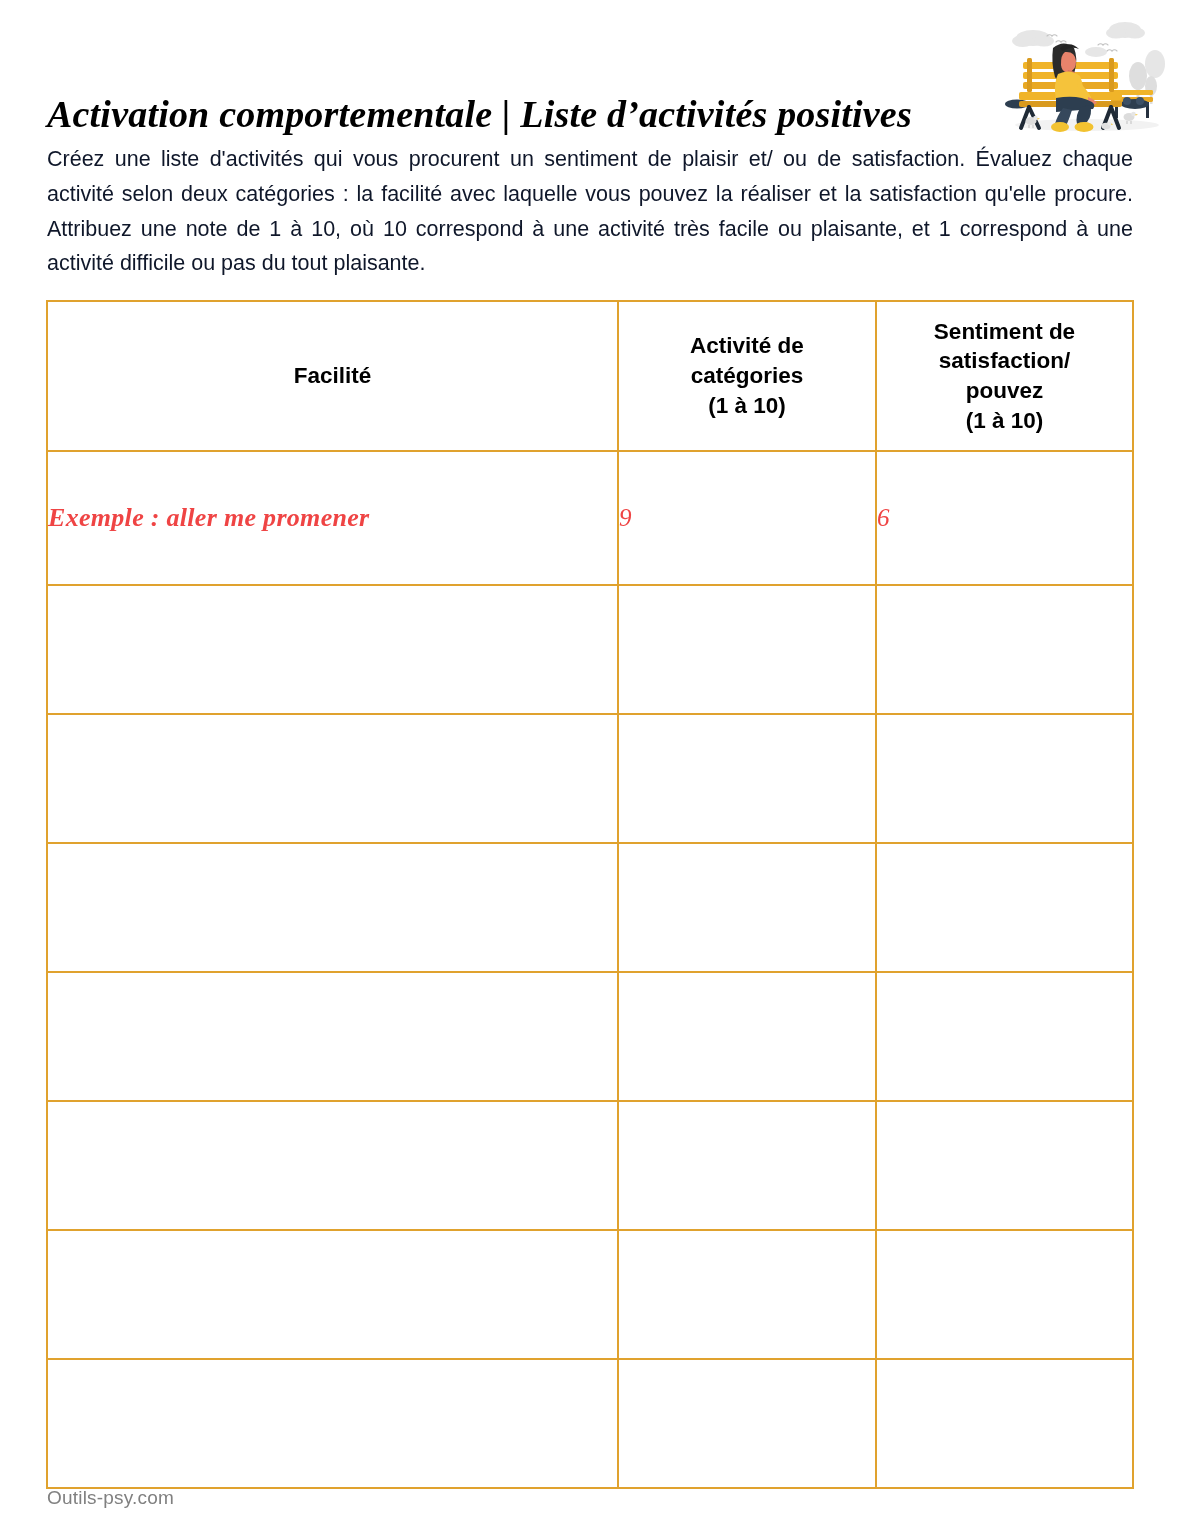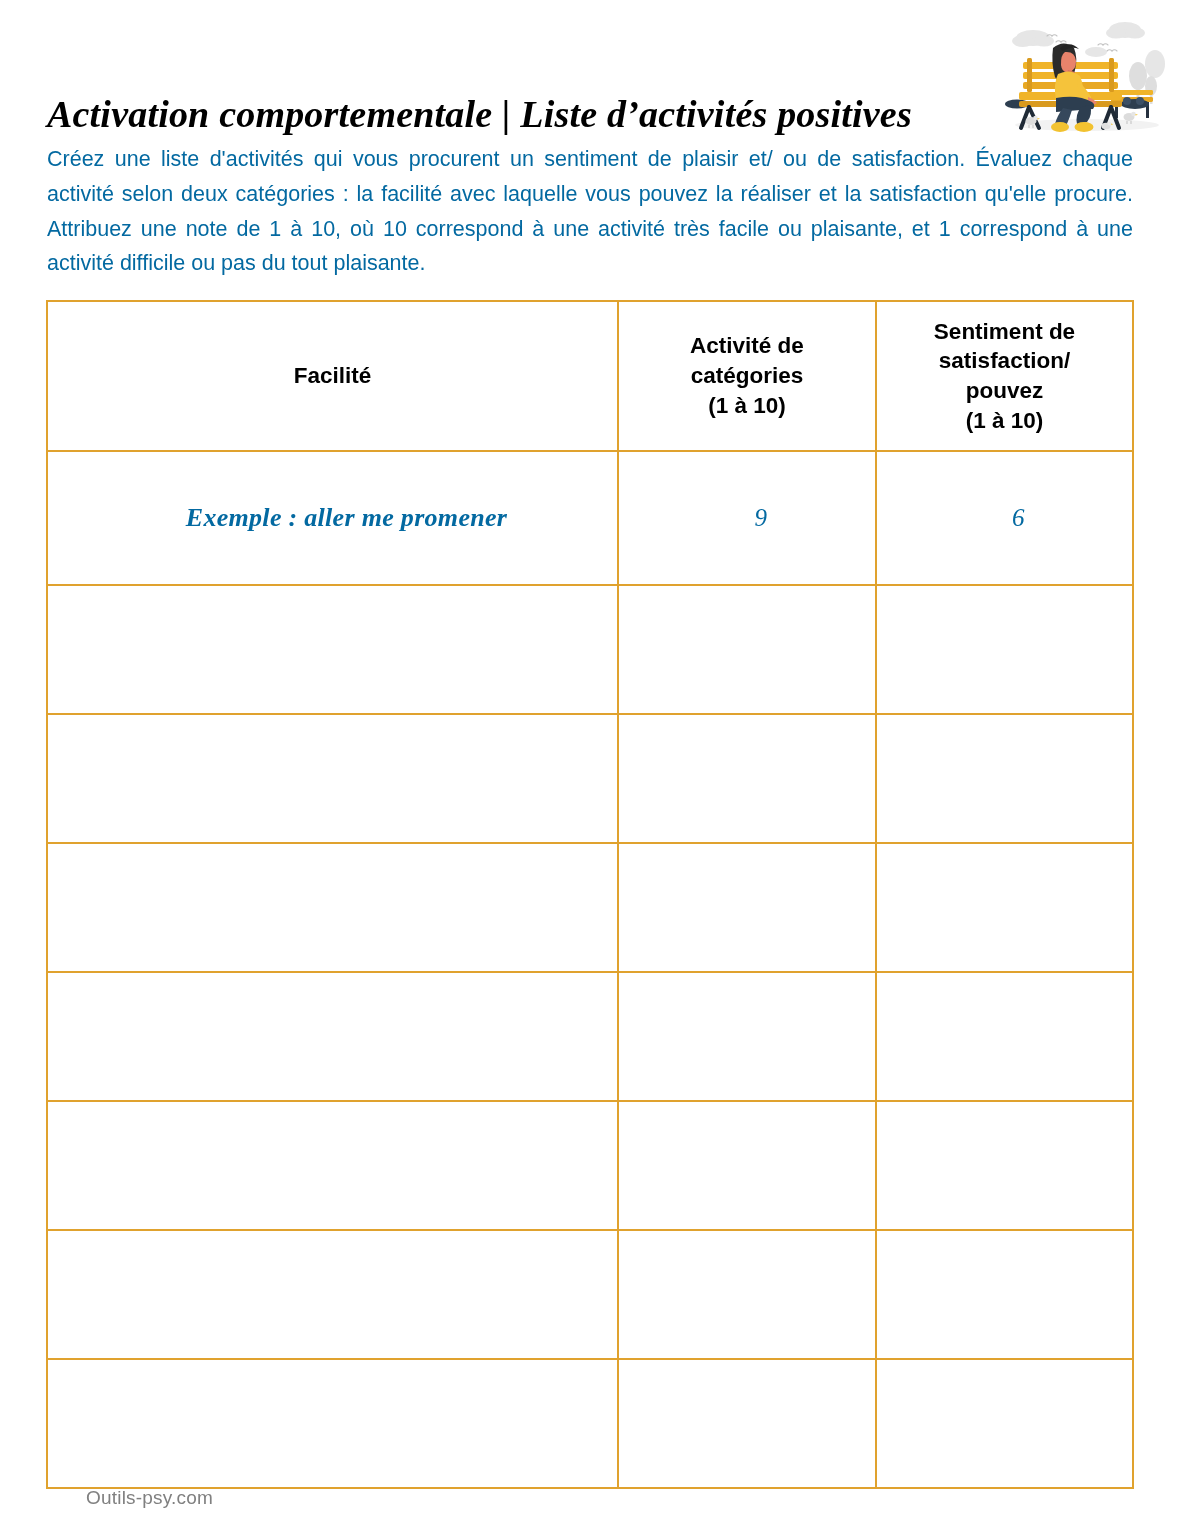--- a/index.html
+++ b/index.html
@@ -54,21 +54,21 @@
 
   
   .intro {
     position: absolute;
     left: 47px;
     top: 142px;
     width: 1086px;
     font-family: "Liberation Sans", sans-serif;
     font-size: 21.5px;
     line-height: 1.62;
-    color: #0369a1;
+    color: #0f172a;
     text-align: justify;
     text-justify: inter-word;
   }
 
   
   .worksheet-table {
     position: absolute;
     left: 46px;
     top: 300px;
     width: 1086px;
@@ -92,48 +92,45 @@
     font-family: "Liberation Sans", sans-serif;
     font-weight: bold;
     font-size: 22.5px;
     line-height: 1.32;
     color: #000000;
     padding: 4px 8px;
   }
 
   .example-row td {
     height: 132px;
-    text-align: center;
     font-family: "Liberation Serif", "DejaVu Serif", serif;
     font-style: italic;
     font-weight: bold;
     font-size: 26px;
-    color: #0369a1;
+    color: #ef4444;
     letter-spacing: 0.3px;
-    padding-left: 28px;
   }
   .example-row td.num {
     font-size: 25px;
     font-weight: normal;
   }
 
   .blank-row td {
     height: 127px;
   }
 
   
   .footer {
     position: absolute;
     left: 47px;
     top: 1487px;
     font-family: "Liberation Sans", sans-serif;
     font-size: 19px;
     color: #808080;
     letter-spacing: 0.2px;
-    margin-left: 39px;
   }
 </style>
 </head>
 <body>
 
 <div class="page">
 
   <div class="header-zone">
 
     <div class="doc-title">Activation comportementale | Liste d’activités positives</div>

